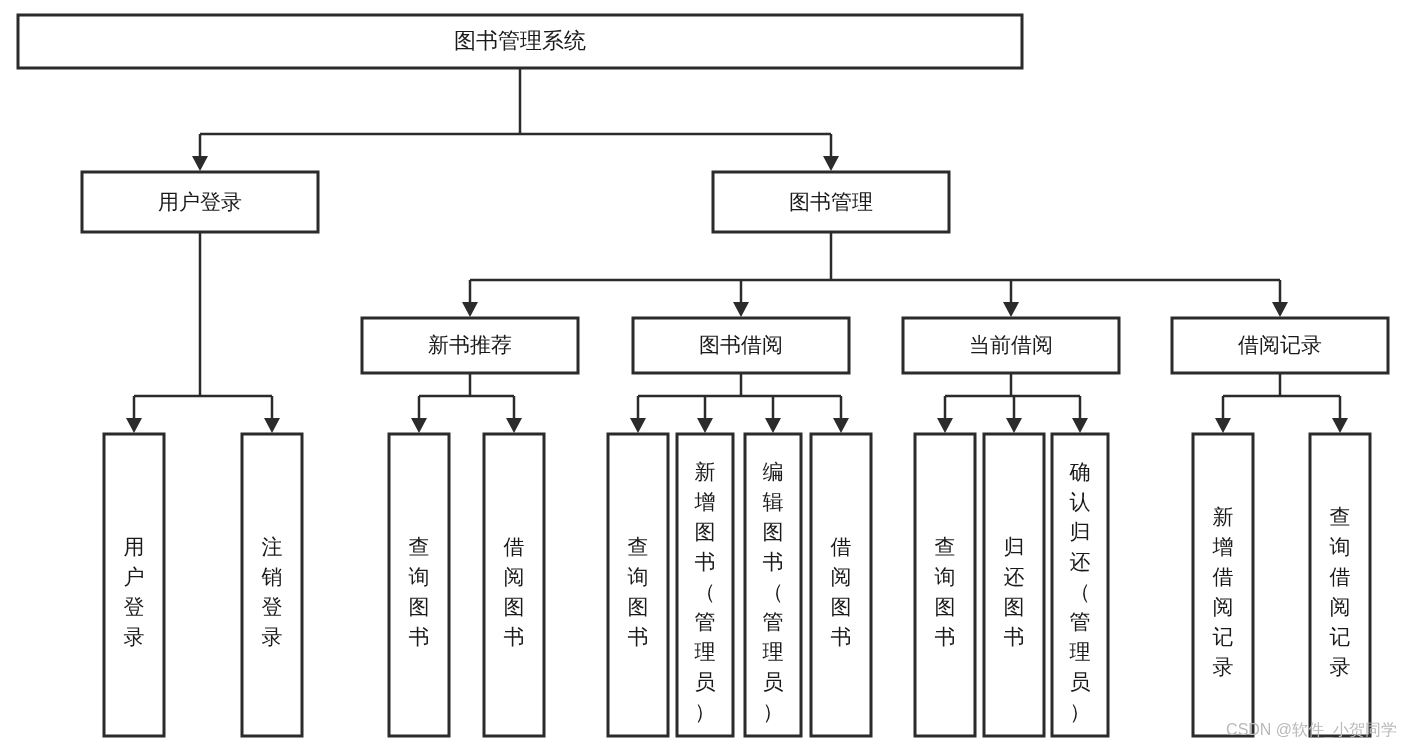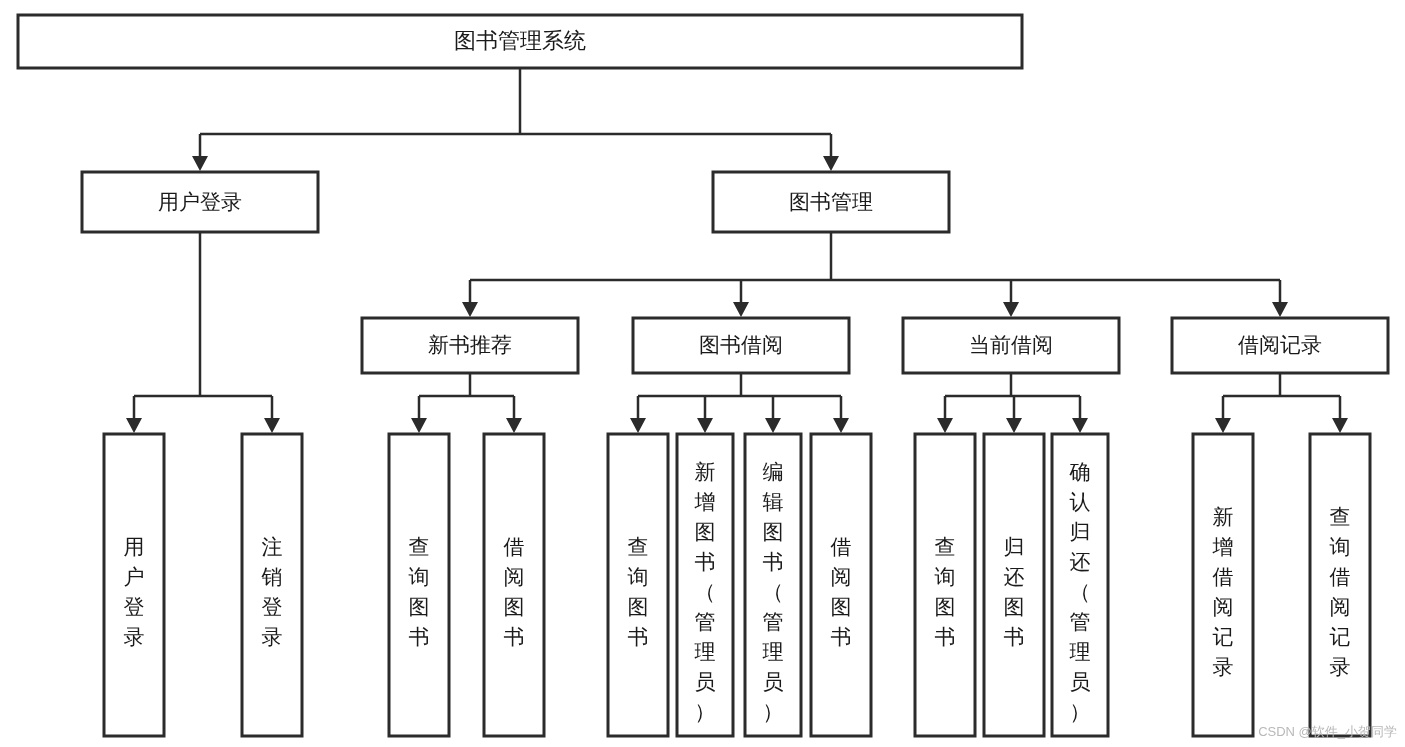--- a/index.html
+++ b/index.html
@@ -41,21 +41,21 @@
   }
   .arrow-head {
     fill: #2b2b2b;
     stroke: none;
   }
   .watermark {
     position: absolute;
     right: 8px;
     bottom: 6px;
     font-family: "Liberation Sans", "DejaVu Sans", sans-serif;
-    font-size: 13px;
+    font-size: 16px;
     color: #b9b9b9;
     white-space: nowrap;
     pointer-events: none;
   }
 </style>
 </head>
 <body>
 
 <svg id="diagram" viewBox="0 0 1405 747" xmlns="http://www.w3.org/2000/svg">
   <g id="edges-layer">

